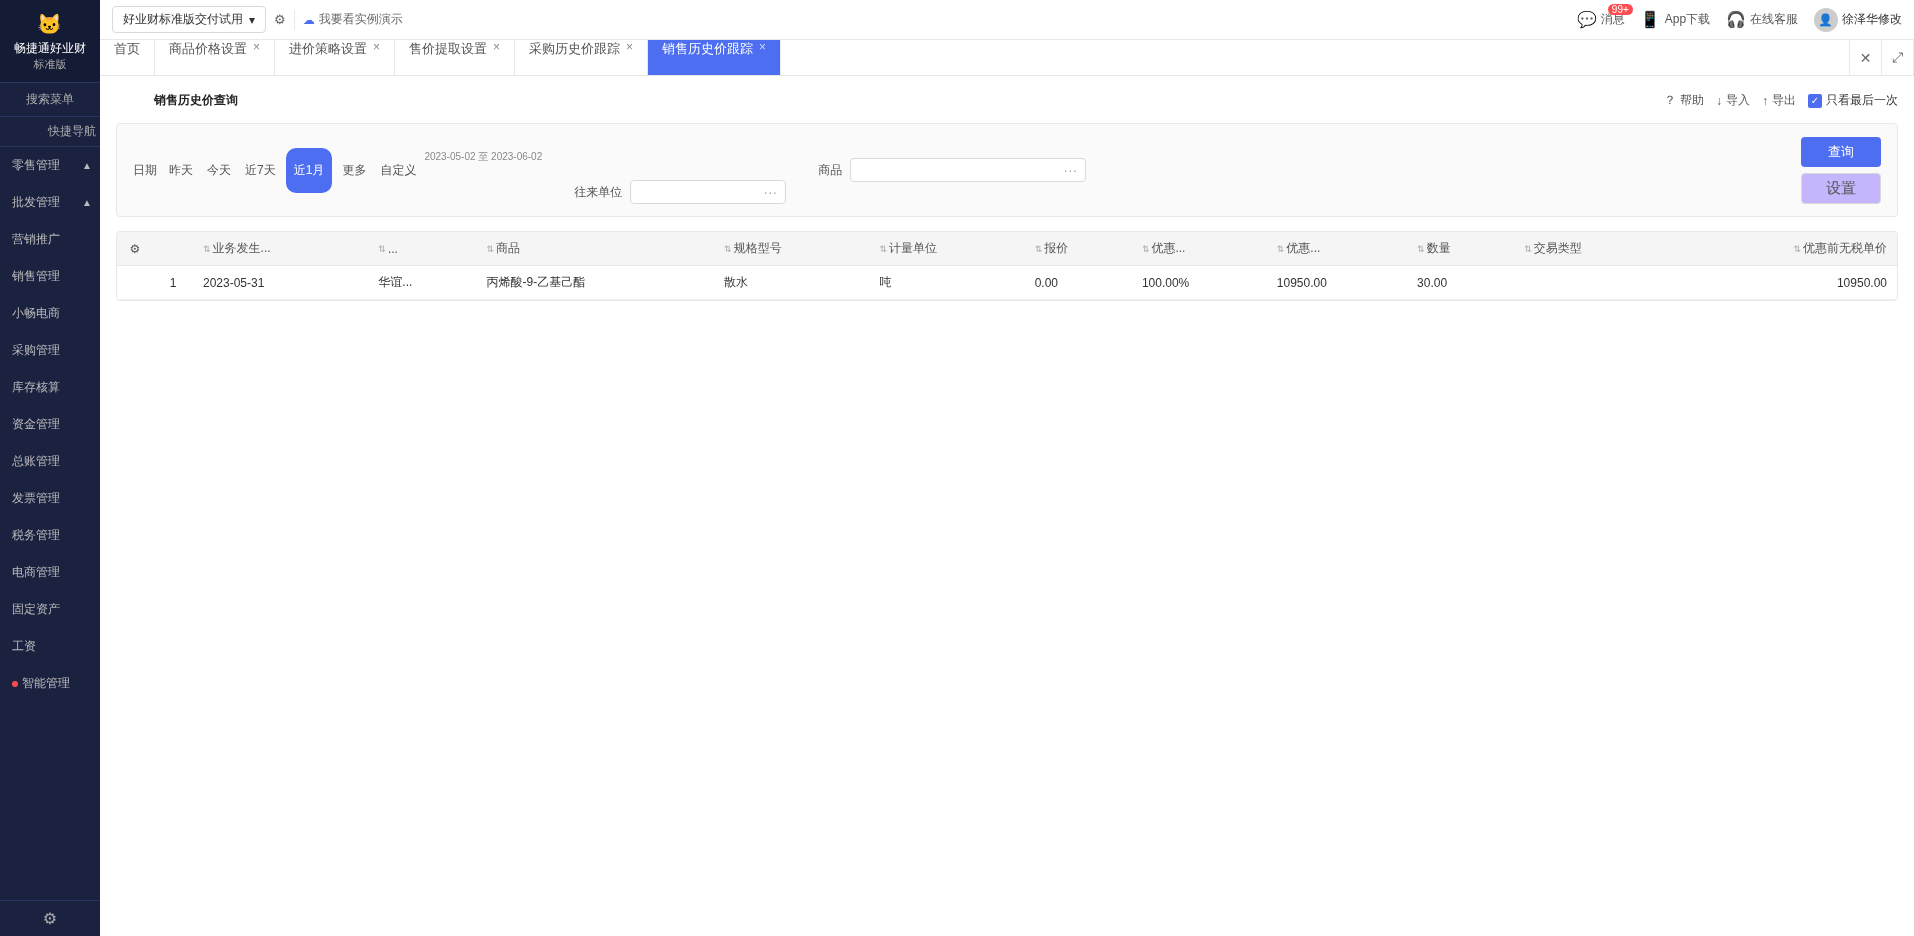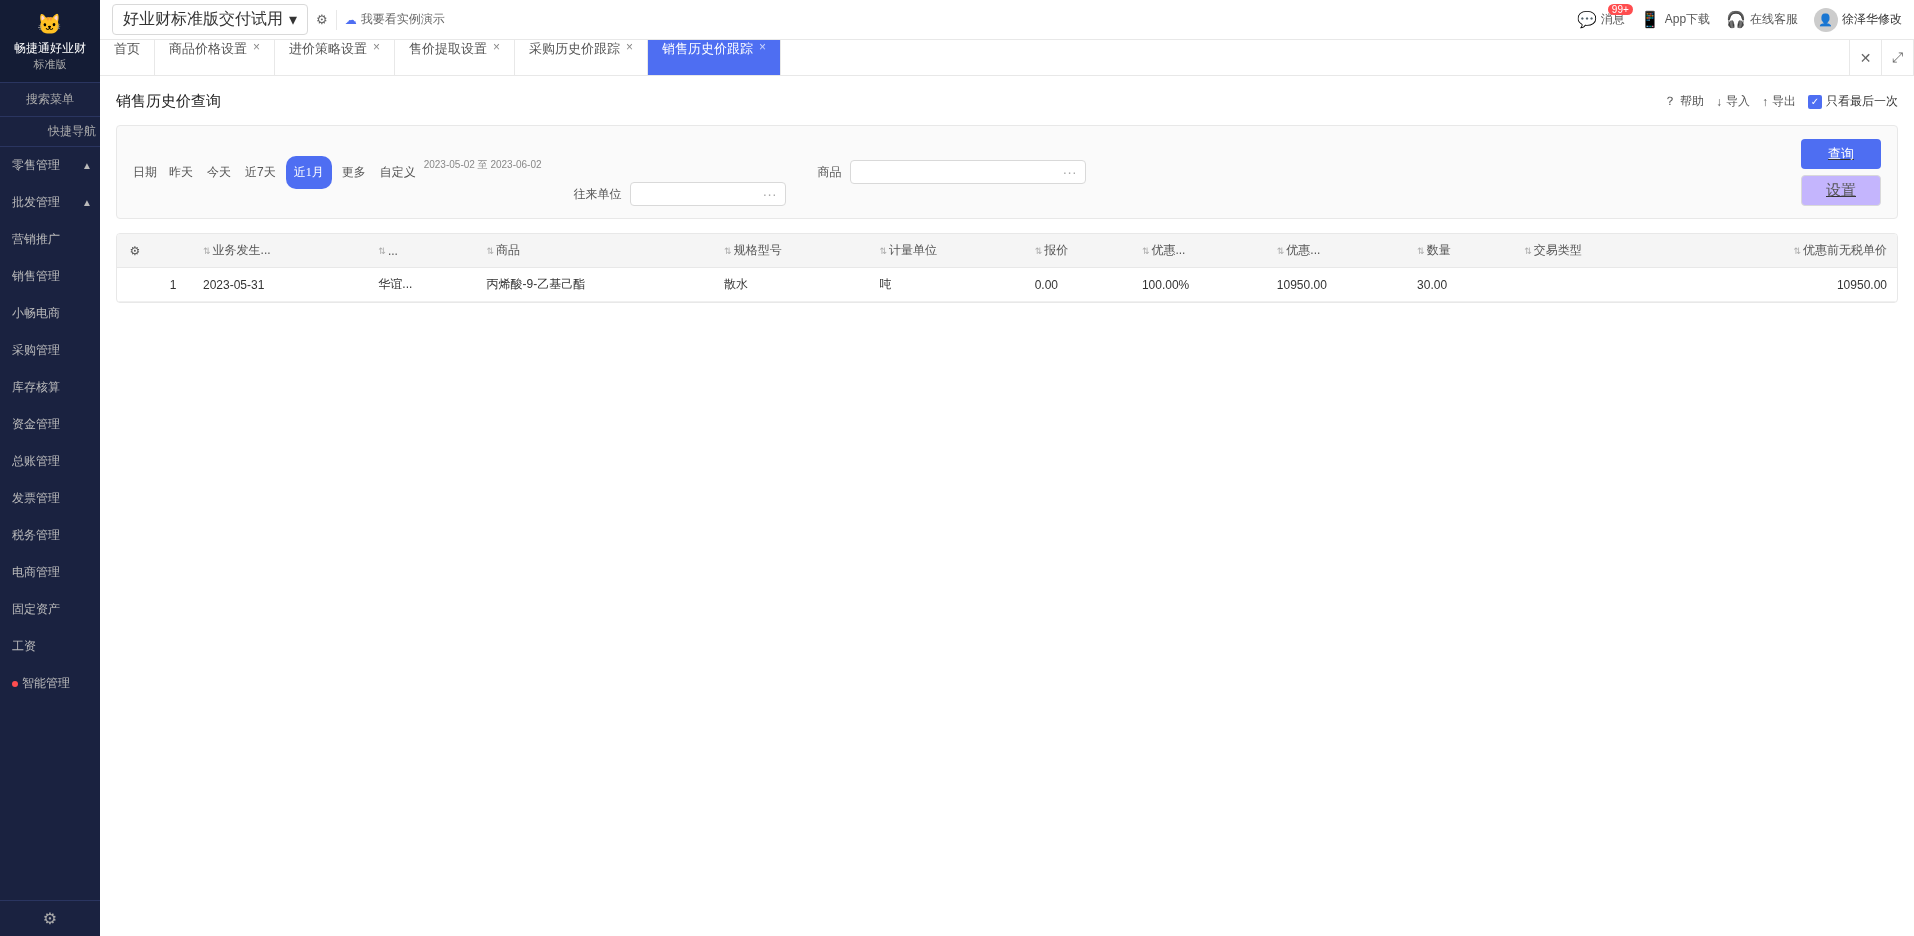--- a/index.html
+++ b/index.html
@@ -14,62 +14,62 @@
     .sidebar-item { padding: 10px 4px; text-align: center; font-size: 12px; cursor: pointer; color: #bbb; display: flex; align-items: center; justify-content: space-between; padding-left: 12px; padding-right: 8px; }
     .sidebar-item .arrow { font-size: 10px; }
     .sidebar-bottom { margin-top: auto; padding: 8px; text-align: center; border-top: 1px solid #2a3560; }
     .sidebar-settings-icon { font-size: 16px; color: #aaa; cursor: pointer; }
 
     
     .main { flex: 1; display: flex; flex-direction: column; overflow: hidden; }
 
     
     .top-header { height: 40px; background: #fff; border-bottom: 1px solid #e8e8e8; display: flex; align-items: center; padding: 0 12px; gap: 8px; flex-shrink: 0; }
-    .app-selector { display: flex; align-items: center; gap: 6px; border: 1px solid #d9d9d9; border-radius: 4px; padding: 4px 10px; cursor: pointer; font-size: 16px; color: #333; }
+    .app-selector { display: flex; align-items: center; gap: 6px; border: 1px solid #d9d9d9; border-radius: 4px; padding: 4px 10px; cursor: pointer; font-size: 12px; color: #333; }
     .divider-v { width: 1px; height: 20px; background: #e8e8e8; }
     .demo-link { display: flex; align-items: center; gap: 4px; font-size: 12px; color: #666; cursor: pointer; }
     .header-right { margin-left: auto; display: flex; align-items: center; gap: 16px; }
     .header-icon-item { display: flex; align-items: center; gap: 4px; font-size: 12px; color: #555; cursor: pointer; position: relative; }
     .badge { background: #ff4d4f; color: #fff; font-size: 10px; border-radius: 10px; padding: 0 4px; min-width: 18px; text-align: center; position: absolute; top: -6px; right: -8px; }
     .user-info { display: flex; align-items: center; gap: 4px; font-size: 12px; color: #333; cursor: pointer; }
     .user-avatar { width: 24px; height: 24px; border-radius: 50%; background: #ccc; display: flex; align-items: center; justify-content: center; font-size: 12px; color: #fff; }
 
     
     .tab-bar { height: 36px; background: #fff; border-bottom: 1px solid #e8e8e8; display: flex; align-items: center; padding: 0; flex-shrink: 0; overflow-x: auto; }
     .tab-item { display: flex; align-items: flex-start; gap: 6px; padding: 0 14px; height: 36px; font-size: 13px; color: #555; cursor: pointer; border-right: 1px solid #e8e8e8; white-space: nowrap; }
     .tab-item.active { background: #4e6ef2; color: #fff; }
     .tab-item.home { font-weight: 500; }
     .tab-close { font-size: 12px; opacity: 0.7; }
     .tab-panel-controls { margin-left: auto; display: flex; align-items: center; gap: 0; border-left: 1px solid #e8e8e8; }
     .tab-ctrl-btn { width: 32px; height: 36px; display: flex; align-items: center; justify-content: center; cursor: pointer; color: #666; font-size: 14px; border-right: 1px solid #e8e8e8; }
 
     
     .page-content { flex: 1; background: #fff; overflow-y: auto; padding: 16px; }
     .page-header { display: flex; align-items: center; justify-content: space-between; margin-bottom: 14px; }
-    .page-title { font-size: 15px; font-weight: 400; color: #222; }
+    .page-title { font-size: 12px; font-weight: 700; color: #222; margin-left: 38px; }
     .page-actions { display: flex; align-items: center; gap: 12px; }
     .page-action-btn { display: flex; align-items: center; gap: 4px; font-size: 12px; color: #555; cursor: pointer; }
     .checkbox-label { display: flex; align-items: center; gap: 4px; font-size: 12px; color: #333; cursor: pointer; }
     .checkbox-blue { width: 14px; height: 14px; background: #4e6ef2; border-radius: 2px; display: flex; align-items: center; justify-content: center; color: #fff; font-size: 10px; }
 
     
     .filter-area { background: #fafafa; border: 1px solid #e8e8e8; border-radius: 4px; padding: 12px 16px; margin-bottom: 14px; }
     .filter-row { display: flex; align-items: center; gap: 16px; }
     .filter-item { display: flex; align-items: center; gap: 8px; font-size: 12px; }
     .filter-label { color: #555; white-space: nowrap; }
     .date-options { display: flex; align-items: center; gap: 6px; }
     .date-opt { font-size: 12px; color: #555; cursor: pointer; padding: 2px 4px; border-radius: 3px; }
-    .date-opt.active { background: #4e6ef2; color: #fff; border-radius: 10px; padding: 8px 8px; font-family: Liberation Serif, serif; }
+    .date-opt.active { background: #4e6ef2; color: #fff; border-radius: 10px; padding: 14px 8px; }
     .date-range { font-size: 10px; color: #888; margin-top: 2px; }
     .filter-input-group { display: flex; align-items: center; gap: 4px; border: 1px solid #d9d9d9; border-radius: 4px; padding: 3px 8px; min-width: 120px; background: #fff; }
     .filter-input-group input { border: none; outline: none; font-size: 12px; width: 100px; }
     .dots-btn { color: #aaa; cursor: pointer; font-size: 14px; }
     .query-btn { background: #4e6ef2; color: #fff; border: none; border-radius: 4px; padding: 6px 16px; font-size: 13px; cursor: pointer; }
     .settings-btn { border: 1px solid #d9d9d9; background: #c4b5fd; border-radius: 4px; padding: 5px 24px; font-size: 15px; cursor: pointer; color: #555; }
-    .filter-right-btns { margin-left: auto; display: flex; flex-direction: column; gap: 6px; text-decoration: underline; }
+    .filter-right-btns { margin-left: auto; display: flex; flex-direction: column; gap: 6px; }
 
     
     .table-wrapper { border: 1px solid #e8e8e8; border-radius: 4px; overflow: hidden; }
     table { width: 100%; border-collapse: collapse; font-size: 12px; }
     thead tr { background: #f5f5f5; }
     thead th { padding: 8px 10px; text-align: left; color: #555; font-weight: 500; border-bottom: 1px solid #e8e8e8; white-space: nowrap; }
     tbody tr { border-bottom: 1px solid #f0f0f0; }
     tbody td { padding: 8px 10px; color: #333; }
     .col-num { width: 40px; text-align: center; }
     .col-settings { width: 36px; text-align: center; }

